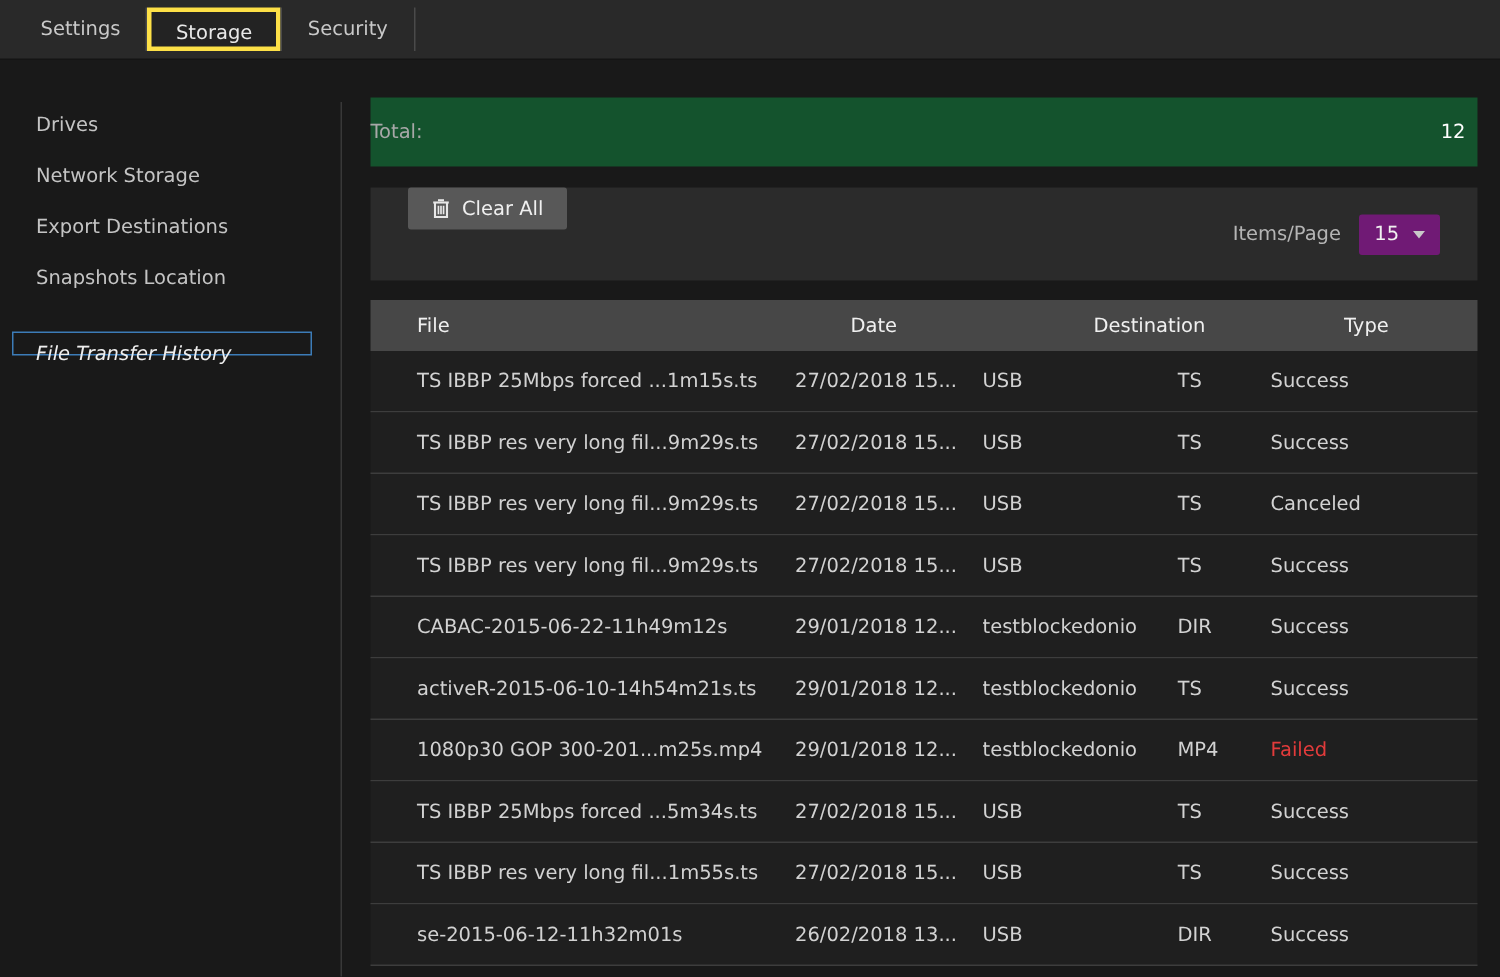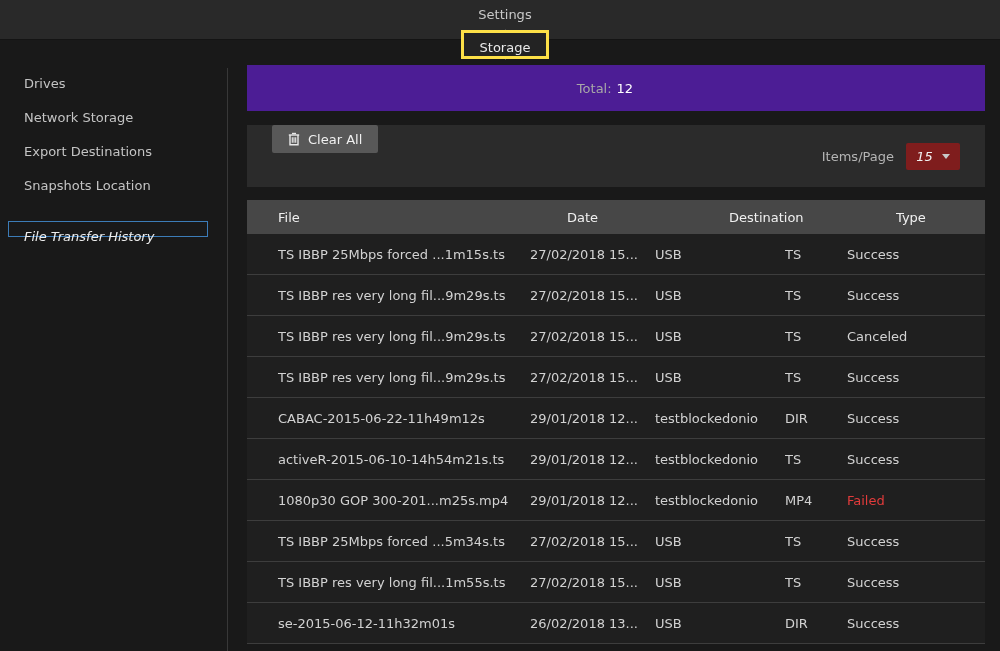--- a/index.html
+++ b/index.html
@@ -13,21 +13,20 @@
     overflow: hidden;
   }
 
   
   .topbar {
     position: absolute; top: 0; left: 0; width: 1000px; height: 40px;
     background: #292929;
     display: flex; align-items: center;
     padding-left: 10px;
     border-bottom: 1px solid #141414;
-    flex-direction: column;
   }
   .tab {
     color: #c9c9c9;
     padding: 0 17px;
     height: 29px; line-height: 29px;
     cursor: pointer;
     white-space: nowrap;
   }
   .tab.active {
     background: #232323;
@@ -62,23 +61,23 @@
     border: 1px solid #3c7cb8;
     color: #eeeeee;
     font-style: italic;
   }
 
   
   .main { position: absolute; top: 41px; left: 247px; width: 738px; bottom: 0; }
 
   .total-bar {
     position: absolute; top: 24px; left: 0; width: 738px; height: 46px;
-    background: #4c1d95;
-    display: flex; align-items: center; justify-content: center;
-    padding-right: 22px;
+    background: #14532d;
+    display: flex; align-items: center; justify-content: space-between;
+    padding-right: 8px;
   }
   .total-label { color: #a8a8a8; }
   .total-value { color: #ffffff; font-weight: normal; margin-left: 5px; }
 
   .toolbar {
     position: absolute; top: 84px; left: 0; width: 738px; height: 62px;
     background: #2b2b2b;
     display: flex; 
     padding: 0 25px;
   }
@@ -89,27 +88,26 @@
     height: 28px;
     padding: 0 16px;
     border-radius: 2px;
     font-family: inherit; font-size: 13px;
     display: flex; align-items: center; gap: 8px;
     cursor: pointer;
   }
   .toolbar-right { margin-left: auto; display: flex; align-items: center; }
   .ipp-label { color: #b5b5b5; margin-right: 12px; }
   .dropdown {
-    background: #7f1d1d;
+    background: #701a75;
     color: #f0f0f0;
     width: 54px; height: 27px;
     border-radius: 2px;
     display: flex; align-items: center; justify-content: center; gap: 9px;
     cursor: pointer;
-    font-style: italic;
   }
   .caret-down {
     width: 0; height: 0;
     border-left: 4px solid transparent;
     border-right: 4px solid transparent;
     border-top: 5px solid #c8c8c8;
   }
 
   
   .table { position: absolute; top: 159px; left: 0; width: 738px; }

